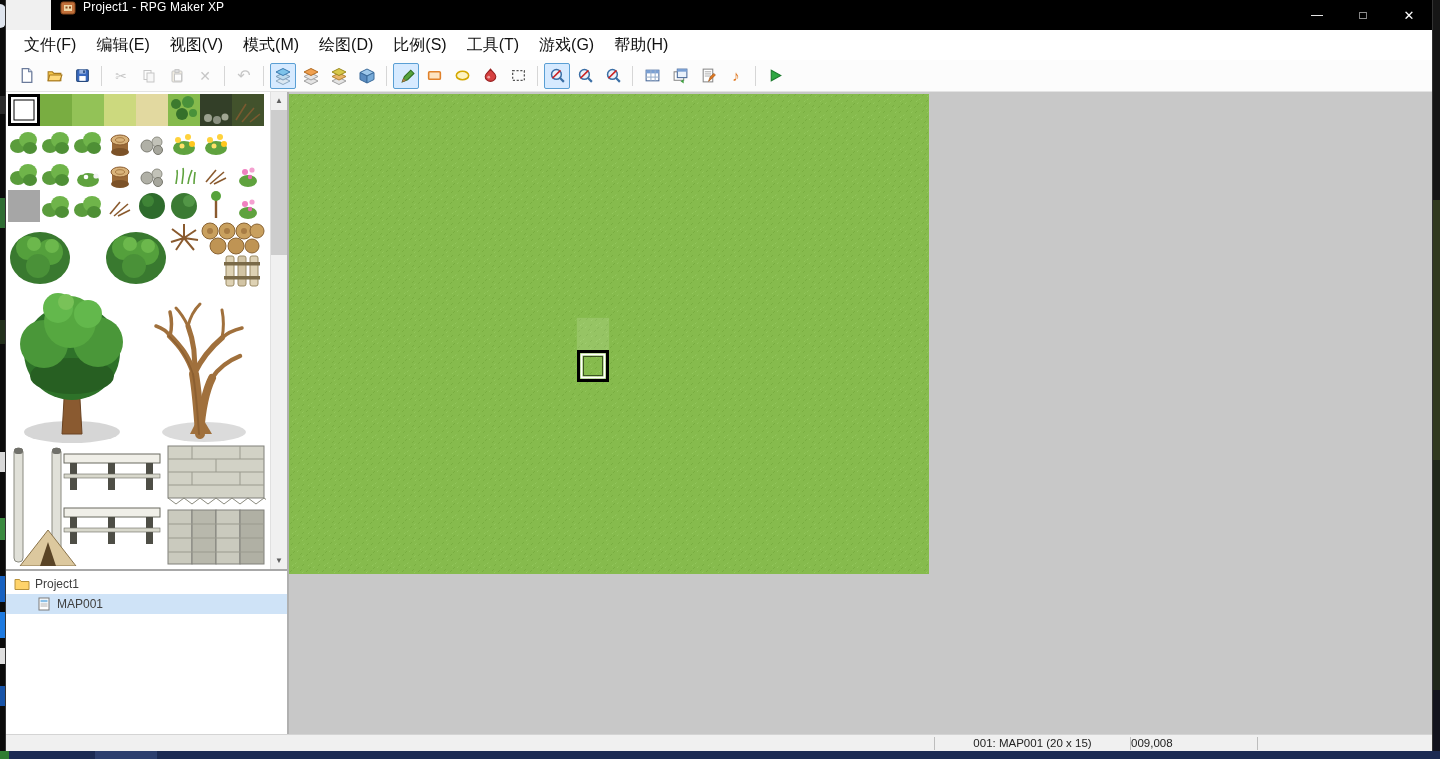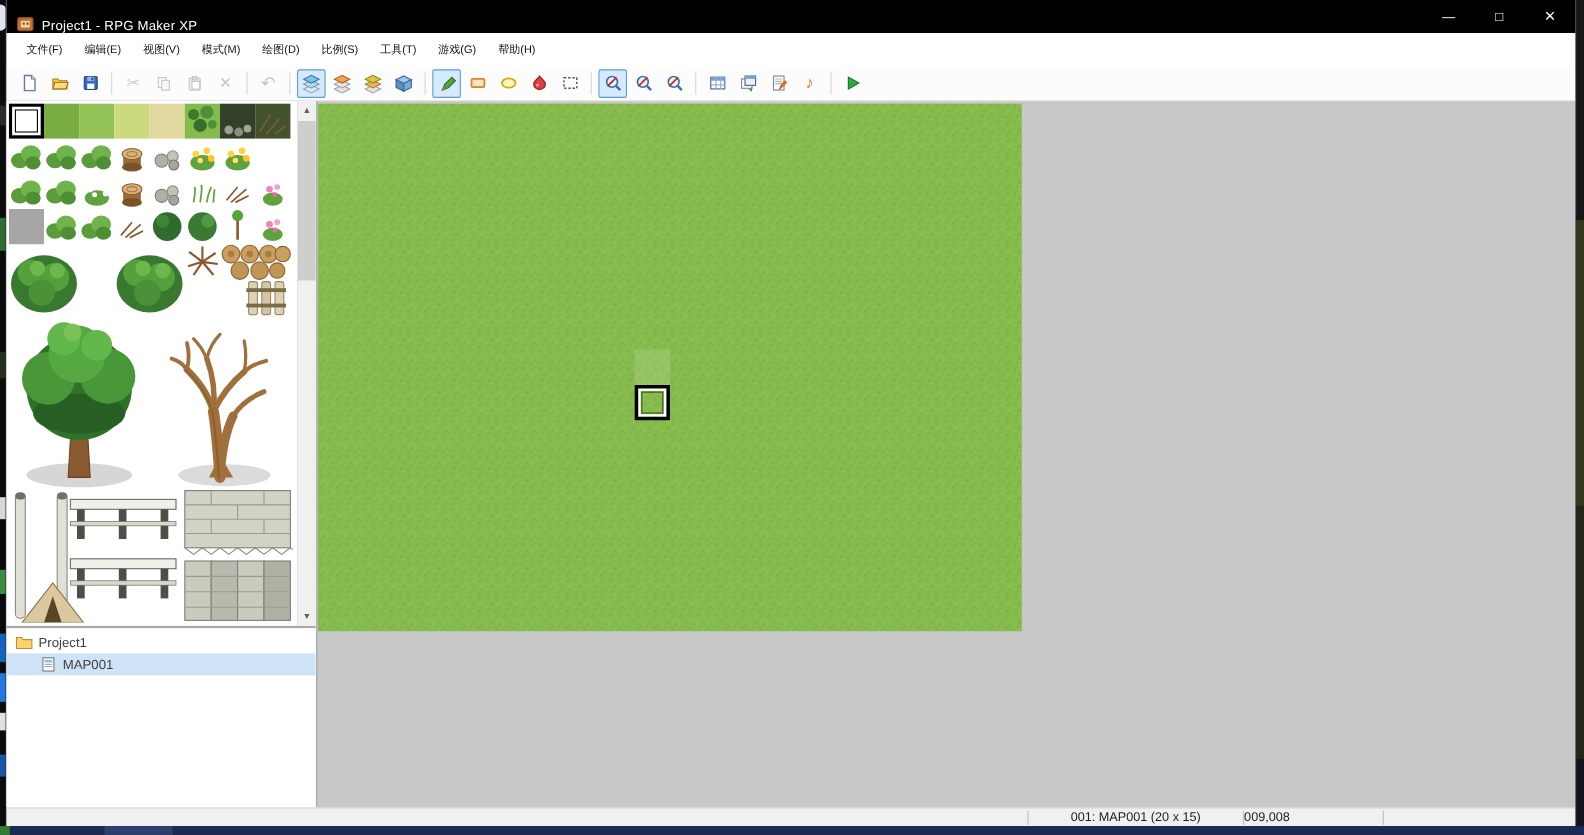--- a/index.html
+++ b/index.html
@@ -22,30 +22,30 @@
   .rfrag { position:absolute; right:0; width:8px; }
   .r1{top:0;height:200px;background:#161616;}
   .r2{top:200px;height:260px;background:#31391f;}
   .r3{top:460px;height:230px;background:#20271a;}
   .r4{top:690px;height:61px;background:#12131d;}
 
   
   .app-window { position:absolute; left:6px; top:0; width:1426px; height:751px;
     background:#f0f0f0; display:flex; flex-direction:column; box-shadow:0 0 0 1px #333; }
 
-  .titlebar { height:30px; background:#000; color:#fff; display:flex; align-items:flex-end; flex:0 0 auto; }
+  .titlebar { height:30px; background:#000; color:#fff; display:flex; align-items:flex-start; flex:0 0 auto;margin-left:45px; }
   .app-icon { width:16px; height:16px; margin-left:9px; flex:0 0 auto; }
   .title-text { font-size:12px; margin-left:7px; letter-spacing:.2px; }
   .window-controls { margin-left:auto; display:flex; height:100%; }
   .wc-btn { width:46px; height:100%; display:flex; align-items:center; justify-content:center;
     font-size:12px; color:#fff; cursor:default; }
   .wc-btn.close { font-size:13px; }
 
   .menubar { height:30px; background:#fff; display:flex; align-items:center; padding-left:8px;
-    font-size:10px; color:#111; flex:0 0 auto; }
+    font-size:16px; color:#111; flex:0 0 auto; }
   .menu-item { padding:0 10px; height:100%; display:flex; align-items:center; }
 
   .toolbar { height:32px; background:#fcfcfc; border-bottom:1px solid #e3e3e3; display:flex;
     align-items:center; padding-left:6px; flex:0 0 auto; }
   .tb-btn { width:26px; height:26px; display:flex; align-items:center; justify-content:center;
     border:1px solid transparent; border-radius:2px; margin:0 1px; font-size:14px; }
   .tb-btn.selected { background:#d6eaff; border-color:#5a9fd4; }
   .tb-btn.disabled { opacity:.55; }
   .tb-btn .glyph { color:#9a9a9a; }
   .tb-sep { width:1px; height:20px; background:#d6d6d6; margin:0 5px; }

